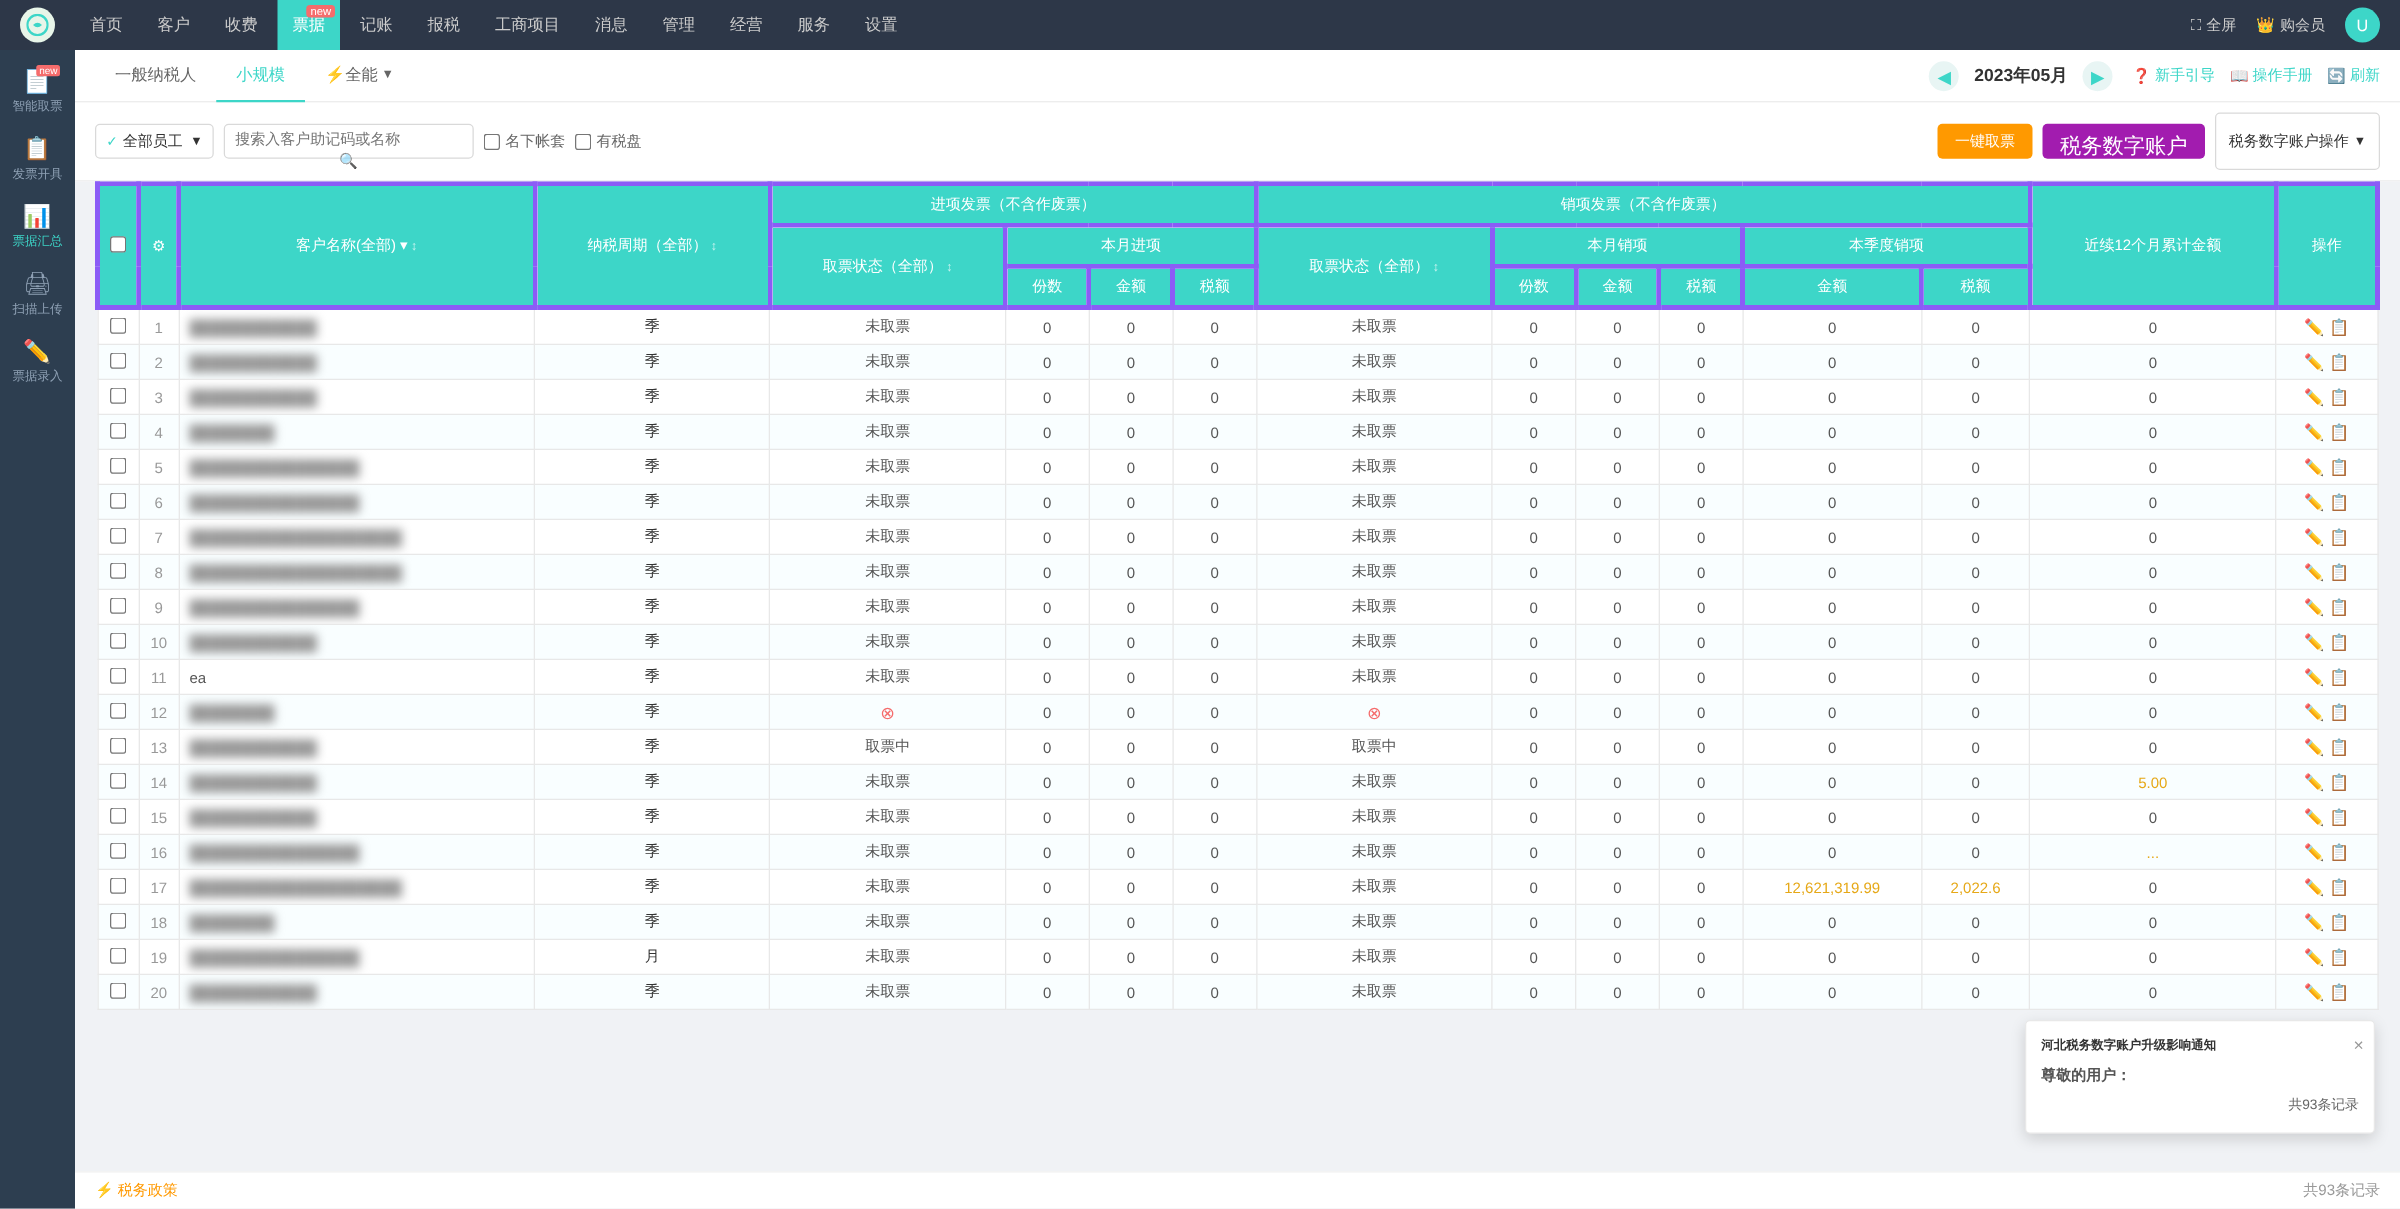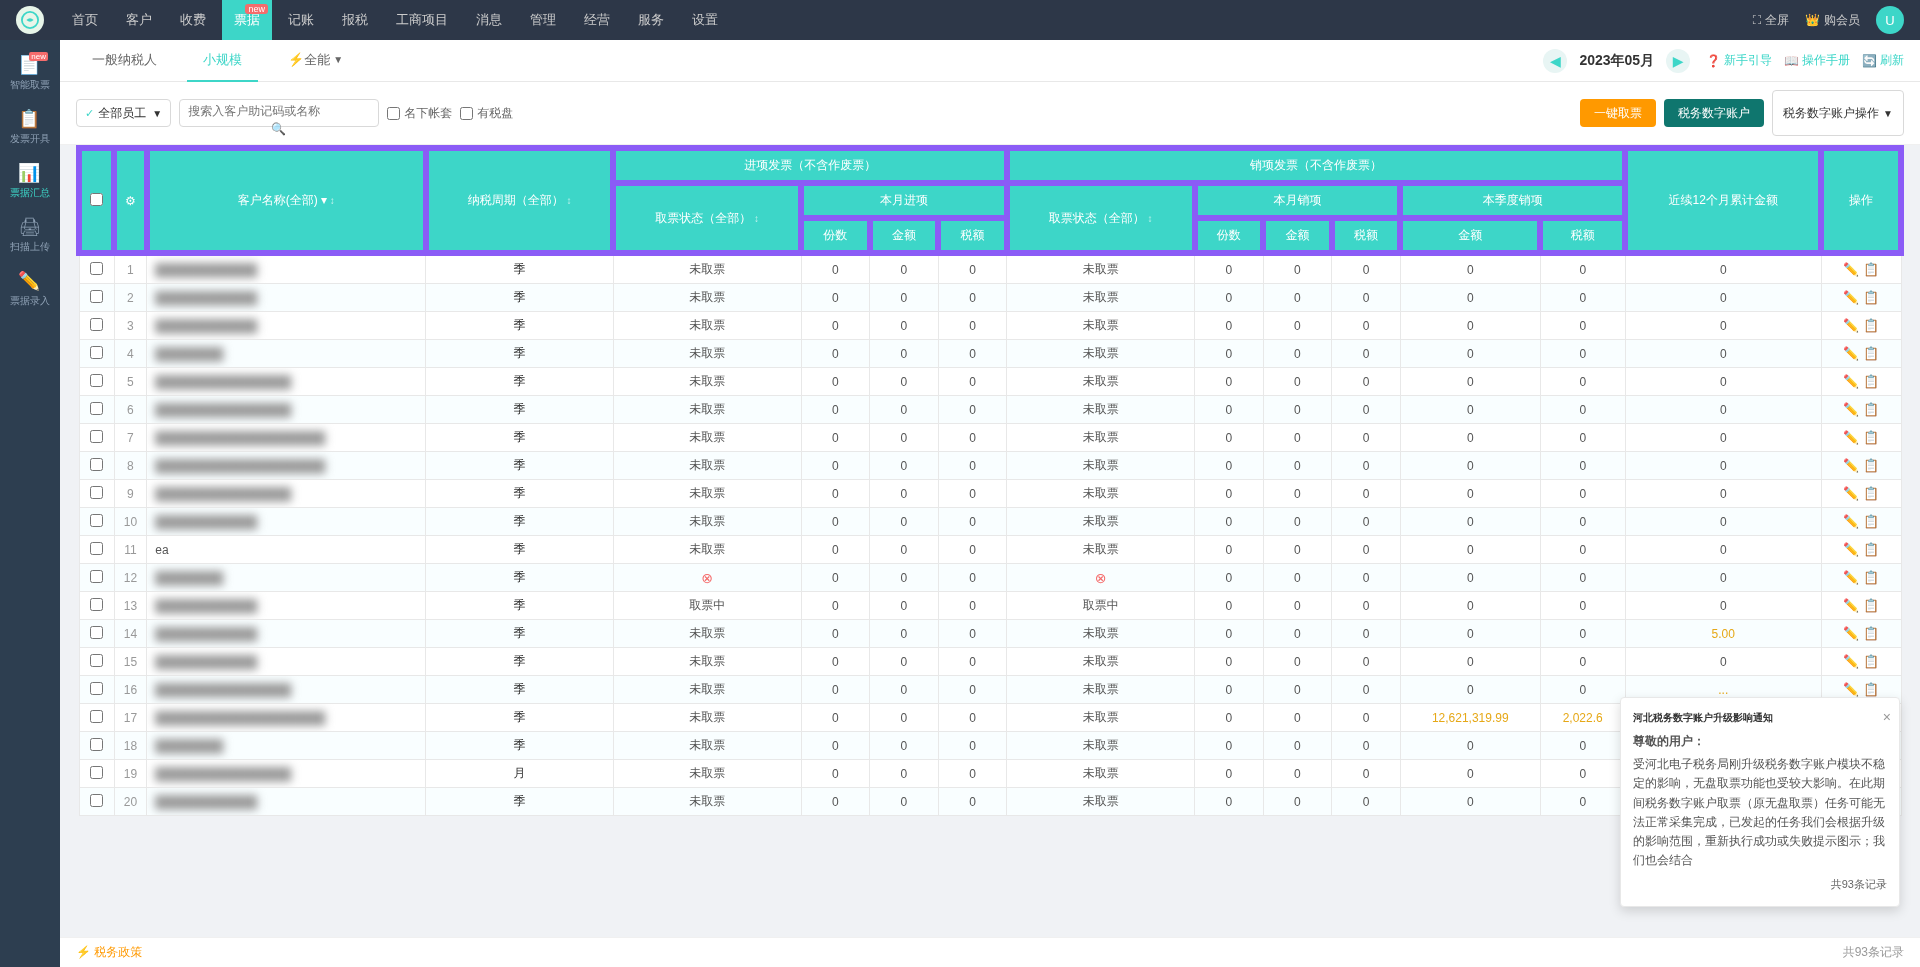--- a/index.html
+++ b/index.html
@@ -21,48 +21,48 @@
     .sidebar { width: 60px; background: #2d3e50; display: flex; flex-direction: column; align-items: center; padding-top: 8px; gap: 4px; }
     .sidebar-item { width: 52px; display: flex; flex-direction: column; align-items: center; padding: 6px 4px; cursor: pointer; color: #8ea0b4; font-size: 10px; border-radius: 4px; position: relative; }
     .sidebar-item.active { color: #3dd6c8; }
     .sidebar-item .s-icon { font-size: 18px; margin-bottom: 2px; }
     .sidebar-item .badge-new { position: absolute; top: 4px; right: 8px; background: #f56c6c; color: #fff; font-size: 8px; border-radius: 2px; padding: 0 2px; }
 
     
     .main { flex: 1; display: flex; flex-direction: column; overflow: hidden; }
 
     
-    .sub-tabs { background: #fff; border-bottom: 1px solid #e8e8e8; padding: 0 16px; display: flex; align-items: center; height: 42px; gap: 14px; }
+    .sub-tabs { background: #fff; border-bottom: 1px solid #e8e8e8; padding: 0 16px; display: flex; align-items: center; height: 42px; gap: 0; }
     .sub-tab { padding: 0 16px; height: 42px; display: flex; align-items: center; cursor: pointer; color: #666; font-size: 13px; border-bottom: 2px solid transparent; }
     .sub-tab.active { color: #3dd6c8; border-bottom: 2px solid #3dd6c8; }
     .sub-tabs-right { margin-left: auto; display: flex; align-items: center; gap: 16px; }
     .month-nav { display: flex; align-items: center; gap: 12px; }
     .month-nav .arrow { width: 24px; height: 24px; border-radius: 50%; background: #e8f5f4; color: #3dd6c8; display: flex; align-items: center; justify-content: center; cursor: pointer; font-size: 14px; }
     .month-label { font-size: 14px; color: #333; font-weight: bold; }
     .action-links { display: flex; align-items: center; gap: 12px; color: #3dd6c8; font-size: 12px; }
     .action-links span { cursor: pointer; display: flex; align-items: center; gap: 3px; }
 
     
     .toolbar { background: #fff; padding: 8px 16px; display: flex; align-items: center; gap: 8px; border-bottom: 1px solid #f0f0f0; }
     .toolbar-left { display: flex; align-items: center; gap: 8px; }
     .select-box { border: 1px solid #d9d9d9; border-radius: 4px; padding: 4px 8px; font-size: 12px; display: flex; align-items: center; gap: 4px; cursor: pointer; color: #333; background: #fff; height: 28px; }
     .select-box .check-icon { color: #3dd6c8; font-size: 11px; }
     .search-box { border: 1px solid #d9d9d9; border-radius: 4px; padding: 4px 8px; font-size: 12px; display: flex; align-items: center; gap: 4px; height: 28px; width: 200px; flex-direction: column; }
     .search-box input { border: none; outline: none; font-size: 12px; width: 100%; background: transparent; }
     .checkbox-label { display: flex; align-items: center; gap: 4px; color: #666; cursor: pointer; font-size: 12px; }
     .checkbox-label input { cursor: pointer; }
     .toolbar-right { margin-left: auto; display: flex; align-items: center; gap: 8px; }
     .btn-orange { background: #f90; color: #fff; border: none; border-radius: 4px; padding: 5px 14px; font-size: 12px; cursor: pointer; height: 28px; }
-    .btn-teal { background: #0f766e; color: #fff; border: none; border-radius: 4px; padding: 6px 14px; font-size: 12px; cursor: pointer; height: 28px; }
+    .btn-teal { background: #a21caf; color: #fff; border: none; border-radius: 4px; padding: 6px 14px; font-size: 17px; cursor: pointer; height: 28px; }
     .btn-outline { background: #fff; color: #333; border: 1px solid #d9d9d9; border-radius: 4px; padding: 22px 10px; font-size: 12px; cursor: pointer; height: 28px; display: flex; align-items: center; gap: 4px; }
 
     
     .table-wrap { flex: 1; overflow: auto; padding: 0 16px 8px; }
     table { width: 100%; border-collapse: collapse; font-size: 12px; }
-    thead tr th { background: #3dd6c8; color: #fff; padding: 6px 8px; text-align: center; border: 6px solid #8b5cf6; white-space: nowrap; font-weight: normal; position: sticky; top: 0; z-index: 2; }
+    thead tr th { background: #3dd6c8; color: #fff; padding: 6px 8px; text-align: center; border: 4px solid #8b5cf6; white-space: nowrap; font-weight: normal; position: sticky; top: 0; z-index: 2; }
     tbody tr { background: #fff; }
     tbody tr:nth-child(even) { background: #f9feff; }
     tbody td { padding: 5px 8px; border: 1px solid #e8e8e8; text-align: center; color: #555; white-space: nowrap; }
     tbody td.name-cell { text-align: left; max-width: 200px; overflow: hidden; }
     .blurred { filter: blur(4px); color: #999; display: inline-block; }
     .status-error { color: #f56c6c; font-size: 14px; }
     .action-icons { display: flex; align-items: center; justify-content: center; gap: 4px; }
     .action-icon { cursor: pointer; color: #888; font-size: 13px; }
     .row-num { color: #999; }
     .season-badge { color: #333; font-size: 12px; }
@@ -702,15 +702,14 @@
       <span style="margin-left:auto;">共93条记录</span>
     </div>
 
   </div>
 </div>
 
 <div class="notification-popup">
   <div class="notif-title">河北税务数字账户升级影响通知</div>
   <span class="close-btn">×</span>
   <div style="font-weight:bold;margin-bottom:4px;">尊敬的用户：</div>
-  <div>受河北电子税务局刚升级税务数字账户模块不稳定的影响，无盘取票功能也受较大影响。在此期间税务数字账户取票（原无盘取票）任务可能无法正常采集完成，已发起的任务我们会根据升级的影响范围，重新执行成功或失败提示图示；我们也会结合</div>
   <div class="notif-footer">共93条记录</div>
 </div>
 
 </body></html>

